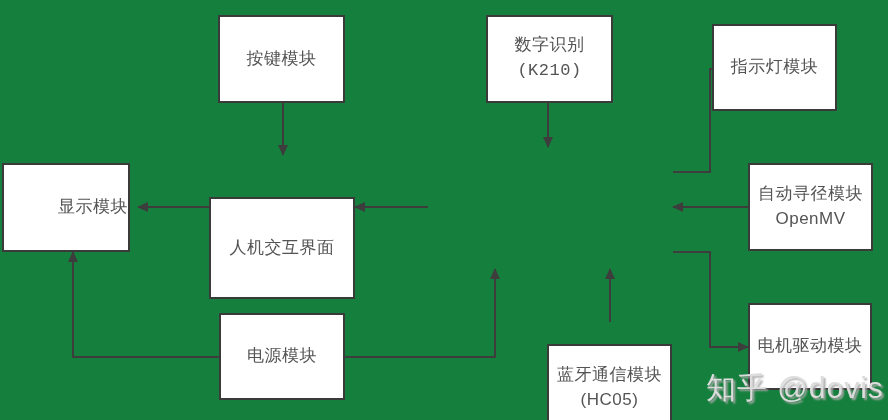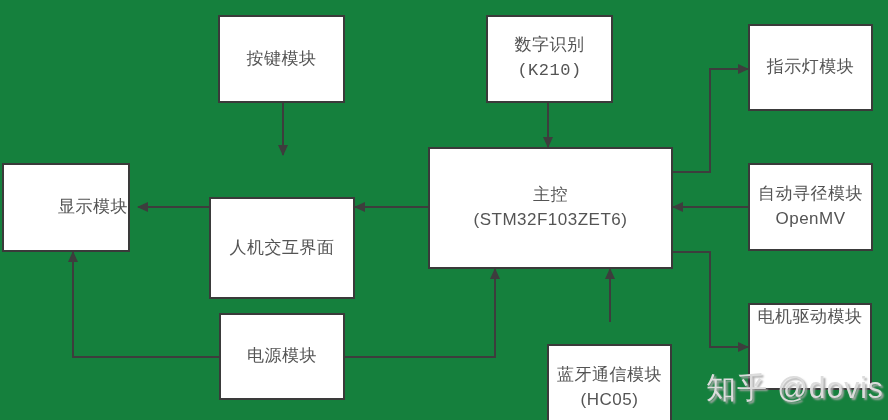--- a/index.html
+++ b/index.html
@@ -37,28 +37,28 @@
     line-height: 1.45;
     display: flex;
     flex-direction: column;
     align-items: center;
     justify-content: center;
     text-align: center;
     letter-spacing: 0.5px;
   }
   .n-btn    { left: 218px; top: 15px;  width: 127px; height: 88px; }
   .n-k210   { left: 486px; top: 15px;  width: 127px; height: 88px; font-family: Liberation Mono, monospace; }
-  .n-led    { left: 748px; top: 24px;  width: 125px; height: 87px; }
+  .n-led    { left: 712px; top: 24px;  width: 125px; height: 87px; }
   .n-oled   { left: 2px;  top: 163px; width: 128px; height: 89px; align-items: flex-end; }
   .n-hmi    { left: 209px; top: 155px; width: 146px; height: 102px; margin-top: 42px; }
   .n-mcu    { left: 428px; top: 147px; width: 245px; height: 122px; }
   .n-openmv { left: 748px; top: 163px; width: 125px; height: 88px; }
   .n-power  { left: 219px; top: 313px; width: 126px; height: 87px; }
   .n-bt     { left: 547px; top: 322px; width: 125px; height: 87px; margin-top: 22px; }
-  .n-motor  { left: 748px; top: 303px; width: 124px; height: 87px; justify-content: space-between; }
+  .n-motor  { left: 748px; top: 303px; width: 124px; height: 87px; }
   .watermark {
     position: absolute;
     z-index: 3;
     left: 706px;
     top: 368px;
     font-size: 30px;
     color: #dcdcdc;
     text-shadow: 2px 2px 2px #a8a8a8;
     white-space: nowrap;
     letter-spacing: 1px;
@@ -102,24 +102,20 @@
   </div>
 
   <div class="node n-oled">
     <span>显示模块</span>
   </div>
 
   <div class="node n-hmi">
     <span>人机交互界面</span>
   </div>
 
-  <div class="node n-mcu">
-    <span>主控</span>
-    <span>(STM32F103ZET6)</span>
-  </div>
 
   <div class="node n-power">
     <span>电源模块</span>
   </div>
 
   <div class="node n-openmv">
     <span>自动寻径模块</span>
     <span>OpenMV</span>
   </div>
 

